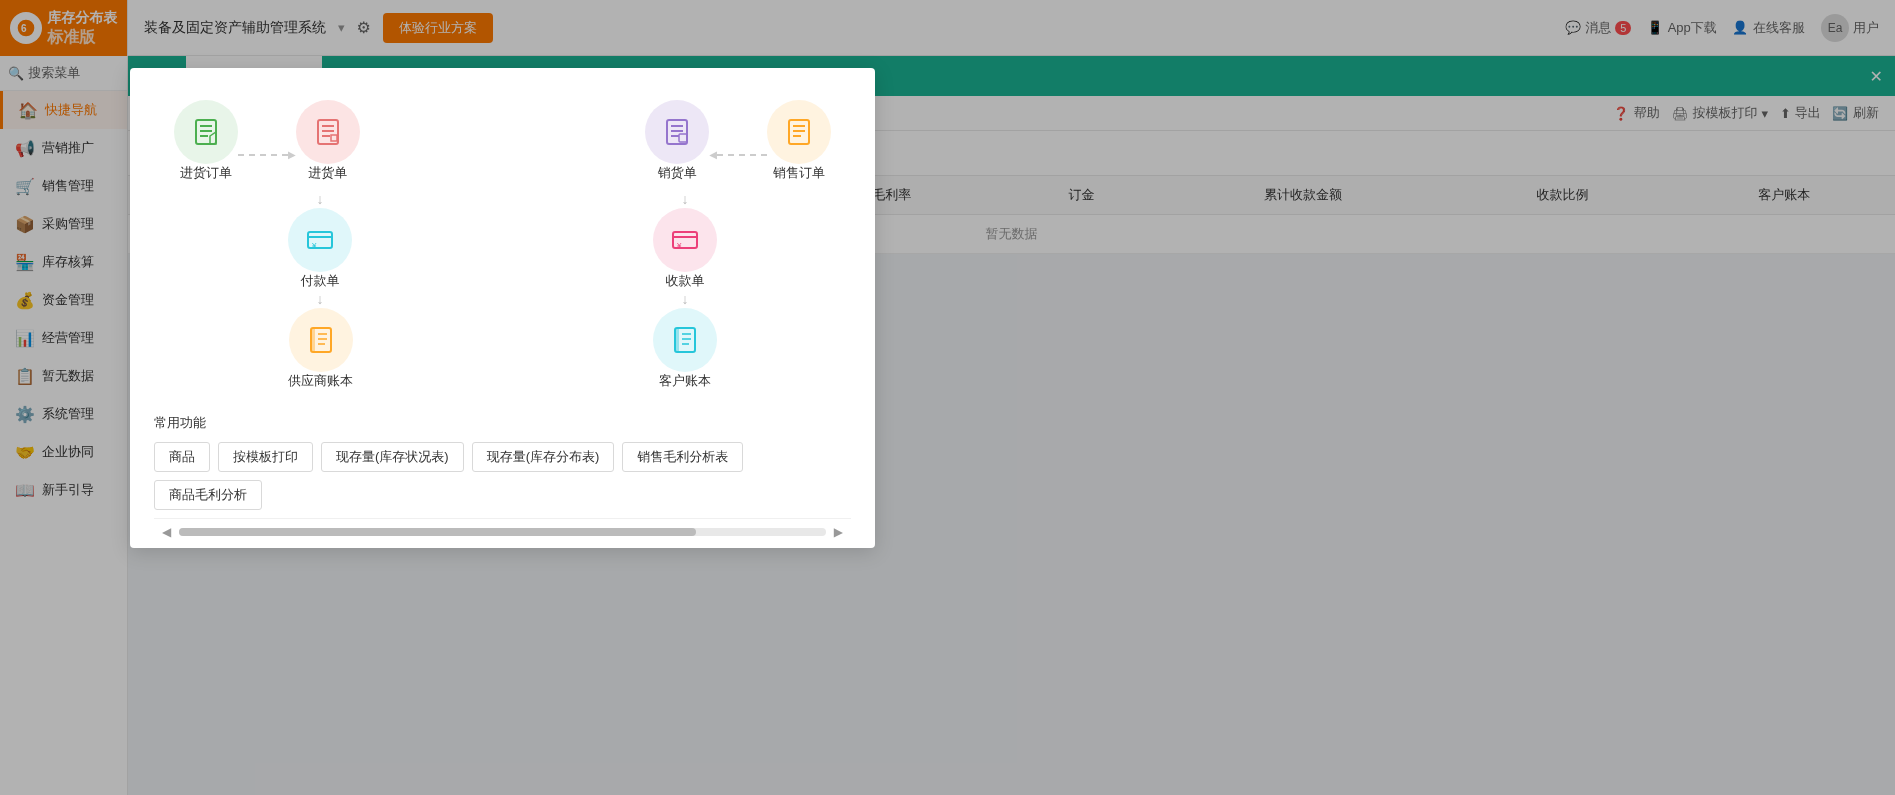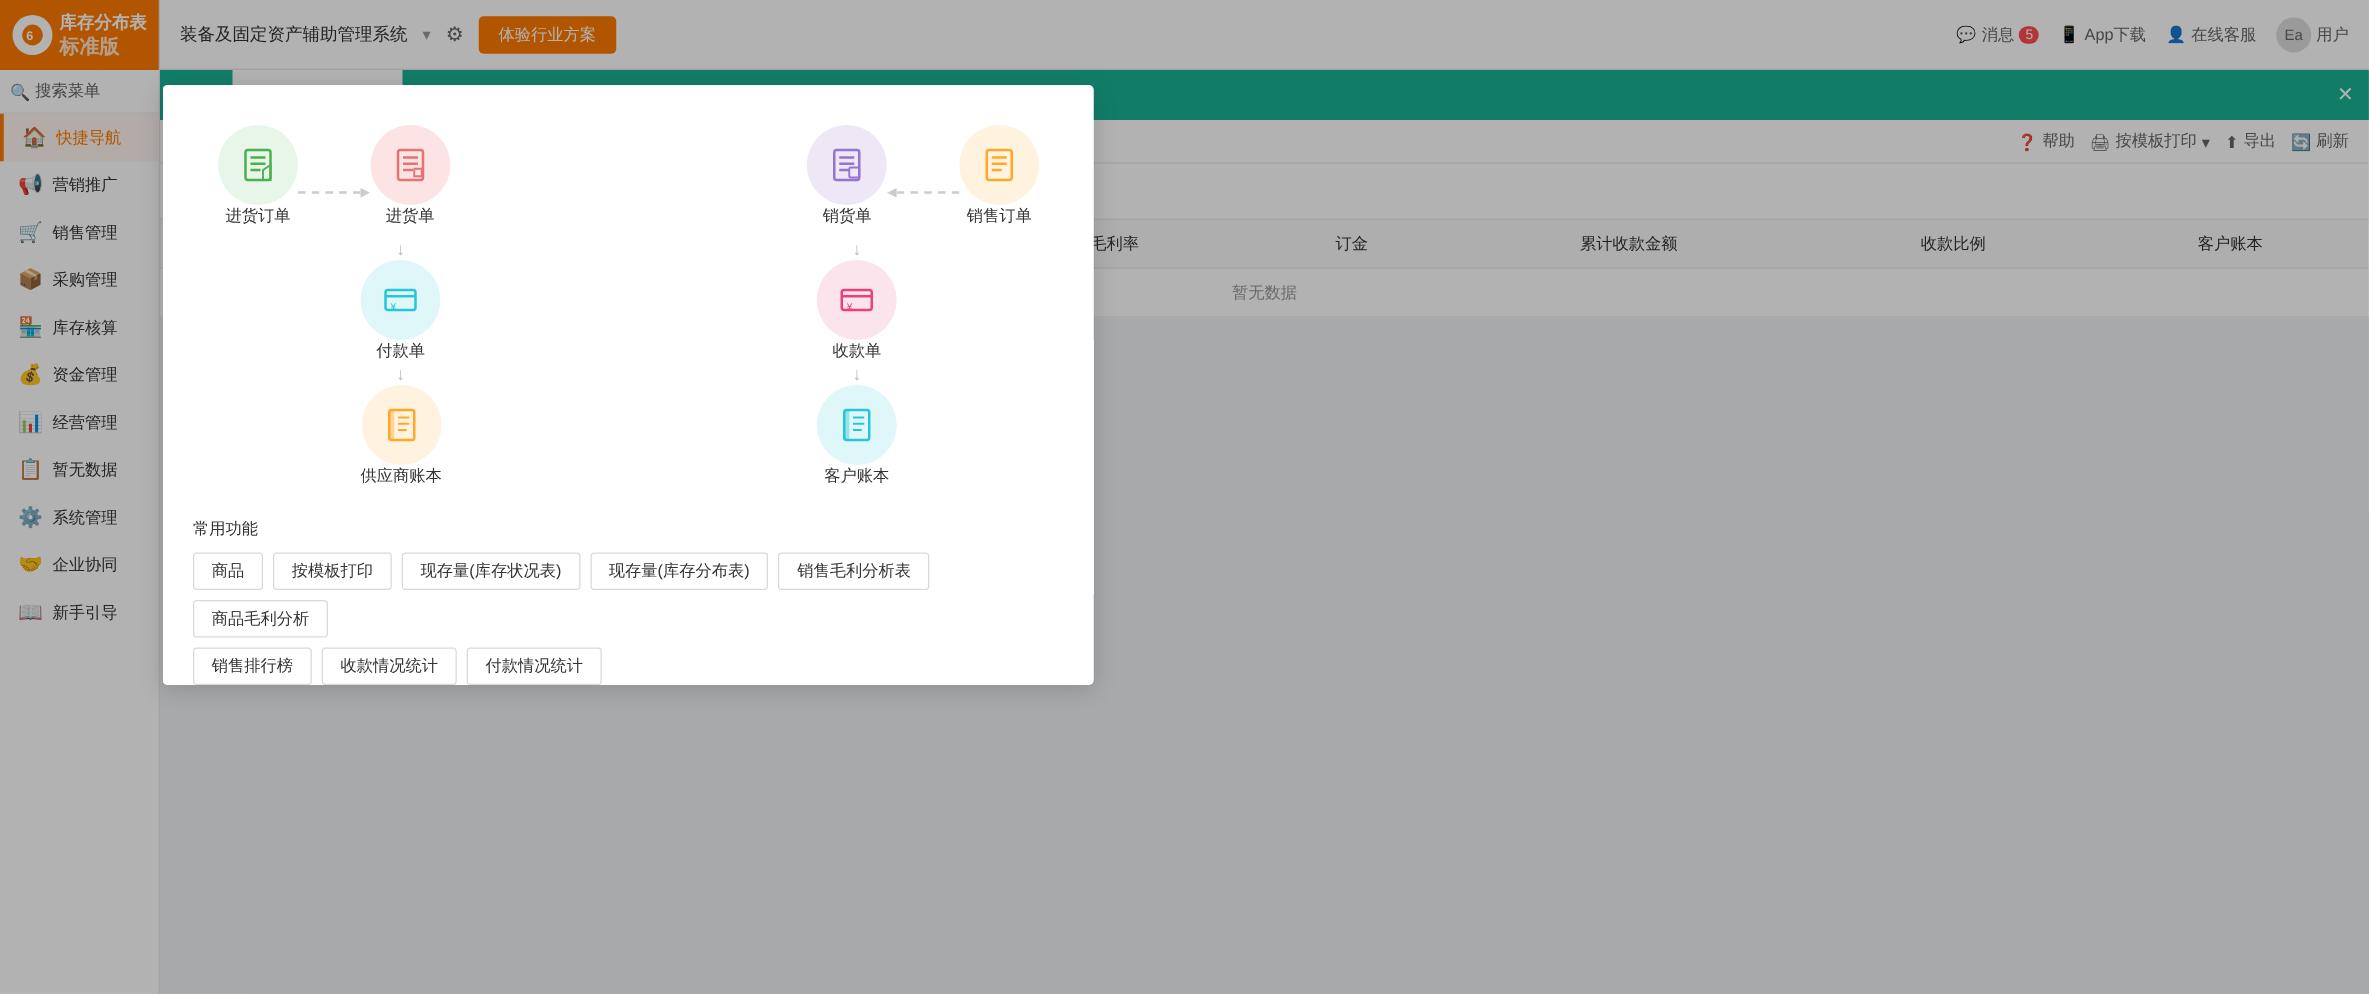--- a/index.html
+++ b/index.html
@@ -501,25 +501,20 @@
   <div class="common-functions">
     <div class="common-title">常用功能</div>
     <div class="func-row">
       <button class="func-btn">商品</button>
       <button class="func-btn">按模板打印</button>
       <button class="func-btn">现存量(库存状况表)</button>
       <button class="func-btn">现存量(库存分布表)</button>
       <button class="func-btn">销售毛利分析表</button>
       <button class="func-btn">商品毛利分析</button>
     </div>
-    <div class="func-row">
-      <button class="func-btn">销售排行榜</button>
-      <button class="func-btn">收款情况统计</button>
-      <button class="func-btn">付款情况统计</button>
-    </div>
   </div>
 
   <div class="popup-scrollbar">
     <span class="scroll-arrow">◀</span>
     <div class="scrollbar-track">
       <div class="scrollbar-thumb"></div>
     </div>
     <span class="scroll-arrow">▶</span>
   </div>
 </div>

